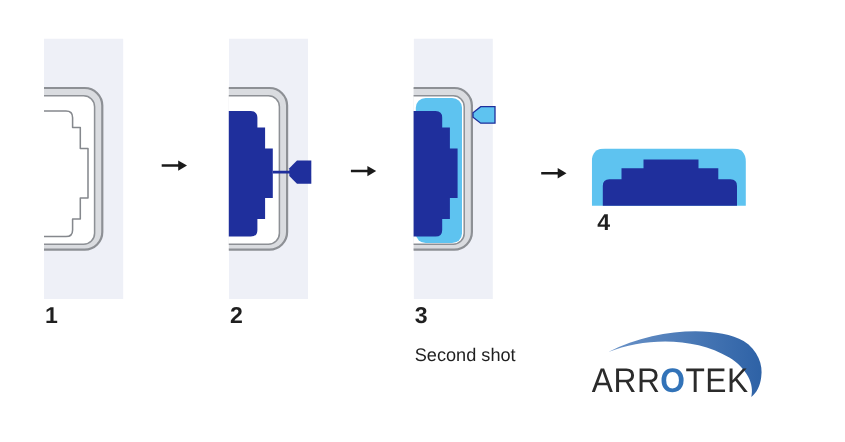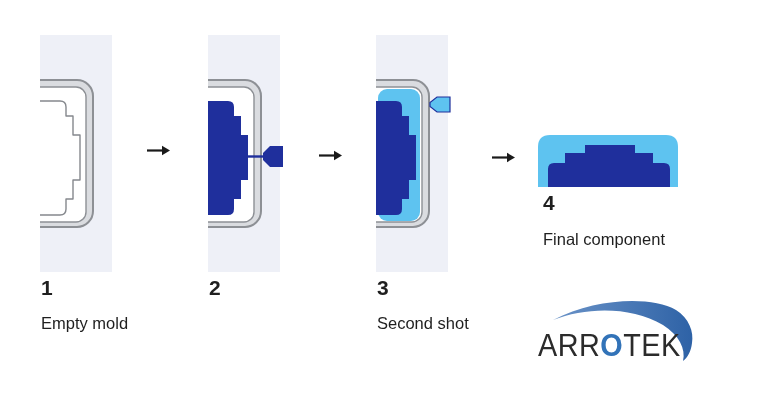--- a/index.html
+++ b/index.html
@@ -72,23 +72,21 @@
   <svg class="final-svg" viewBox="0 0 150 60">
     <path d="M 12,0 H 128 Q 140,0 140,12 V 52 H 0 V 12 Q 0,0 12,0 Z" fill="#5ec3f0"></path>
     <path d="M 10,52 V 34 Q 10,28 16,28 H 27 V 18 H 47 V 10 H 97 V 18 H 115 V 28 H 126 Q 132,28 132,34 V 52 Z" fill="#1f2f9c"></path>
   </svg>
 
   <div class="step-number n1">1</div>
   <div class="step-number n2">2</div>
   <div class="step-number n3">3</div>
   <div class="step-number n4">4</div>
 
-  <div class="step-label l1">Empty mold</div>
   <div class="step-label l3">Second shot</div>
-  <div class="step-label l4">Final component</div>
 
   <div class="logo">
     <svg class="logo-swoosh" viewBox="0 0 206 84">
       <defs>
         <linearGradient id="swg" x1="0" y1="0" x2="1" y2="0">
           <stop offset="0" stop-color="#6a93c8"></stop>
           <stop offset="1" stop-color="#2e62a6"></stop>
         </linearGradient>
       </defs>
       <path d="M 25,27 C 68,5 123,3 148,17 C 161,25 166,39 164,50 C 163,58 160,64 155,68 C 158,56 151,42 135,32 C 103,13 58,14 25,27 Z" fill="url(#swg)"></path>

